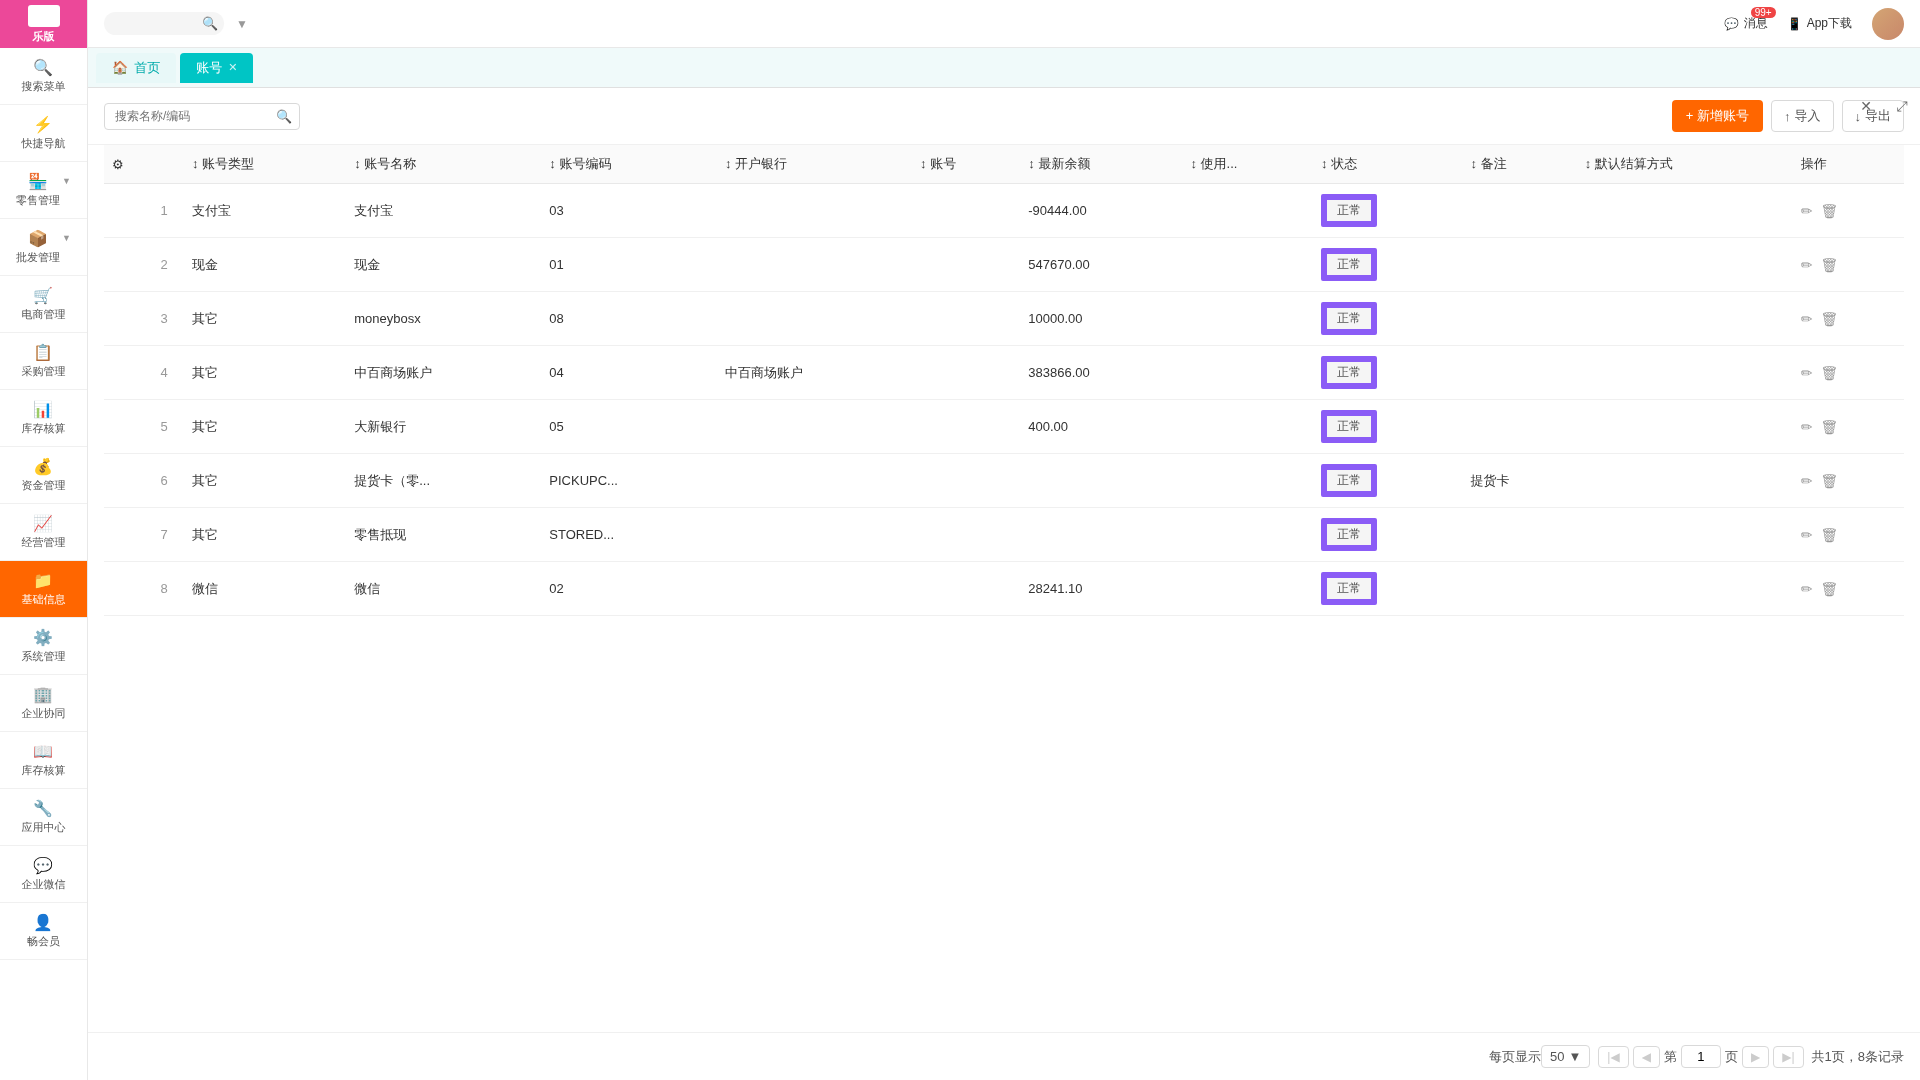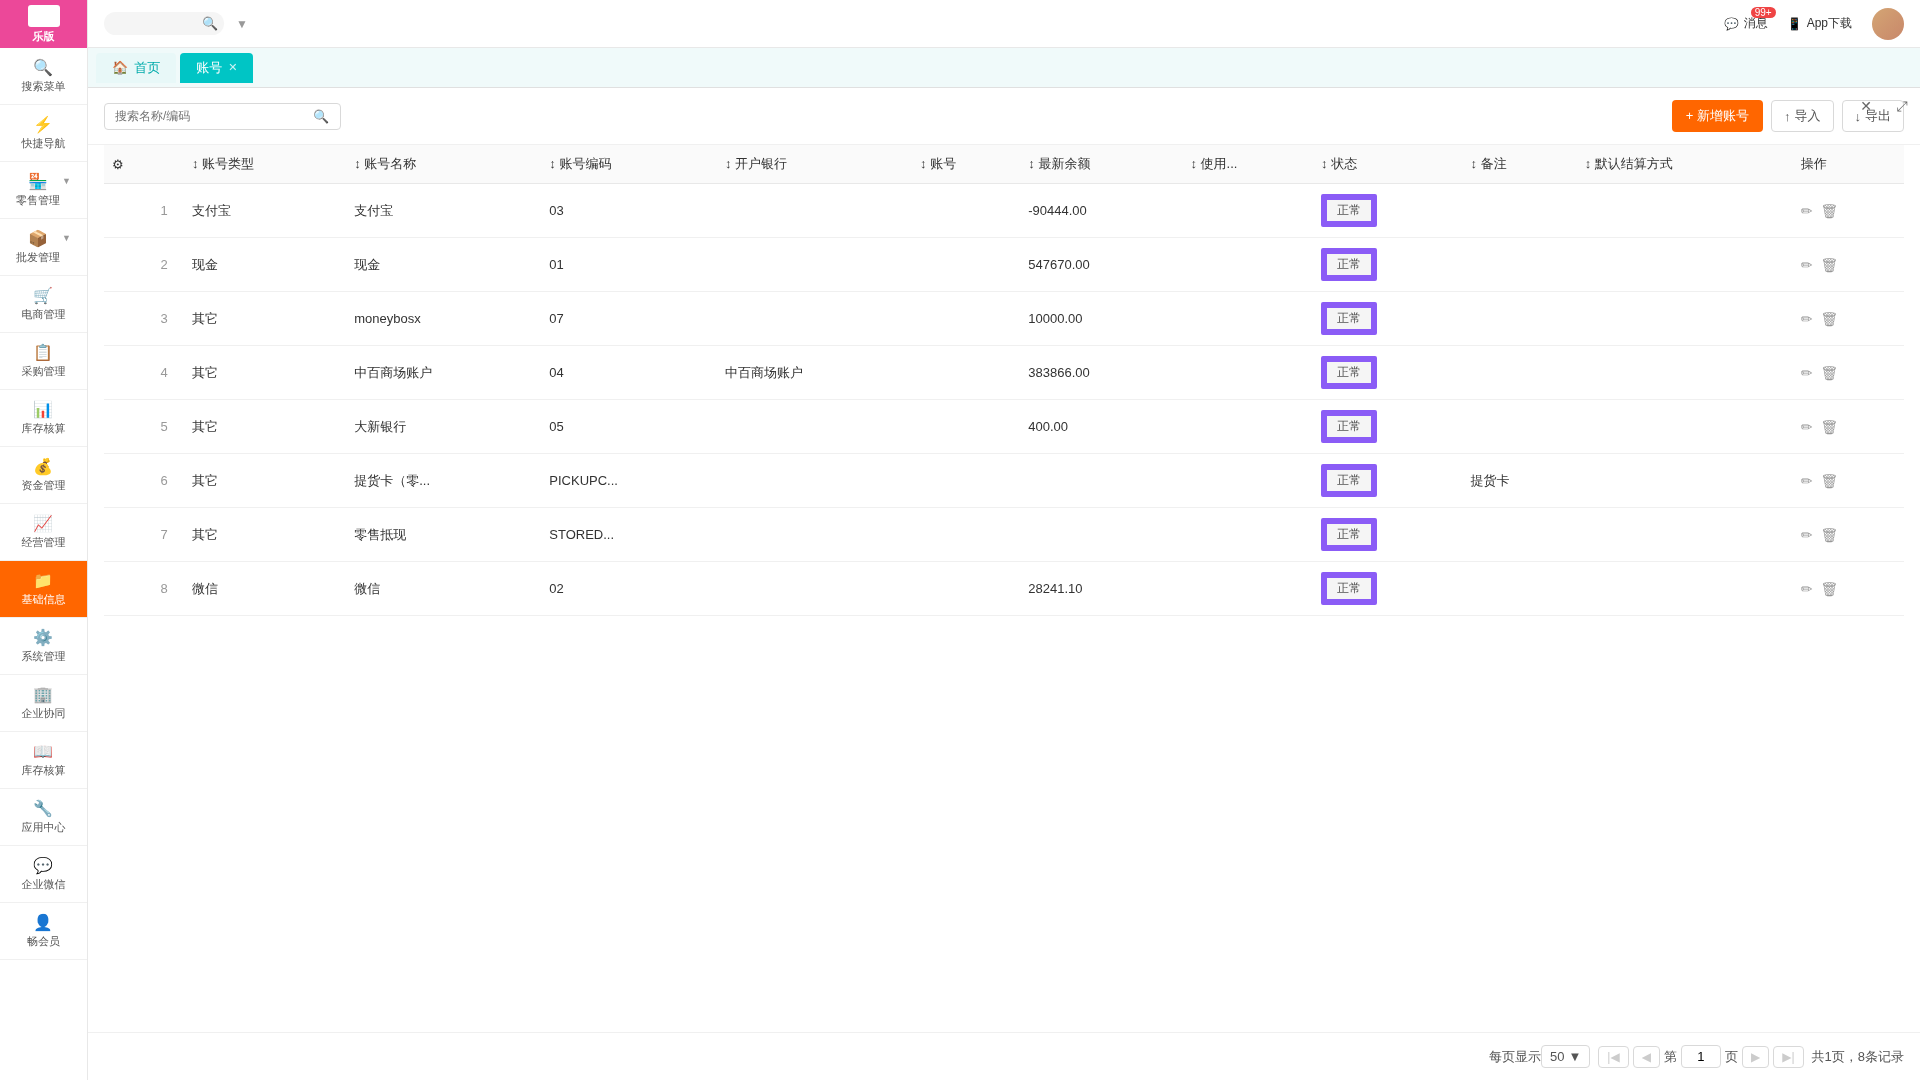--- a/index.html
+++ b/index.html
@@ -195,21 +195,21 @@
       align-items: center;
       gap: 8px;
     }
     .search-box {
       display: flex;
       align-items: center;
       border: 1px solid #d9d9d9;
       border-radius: 4px;
       padding: 5px 10px;
       gap: 6px;
-      width: 237px;
+      width: 196px;
     }
     .search-box input {
       border: none;
       outline: none;
       font-size: 12px;
       flex: 1;
     }
     .toolbar-right {
       display: flex;
       align-items: center;
@@ -601,21 +601,21 @@
           <span class="action-icon" title="编辑">✏</span>
           <span class="action-icon" title="删除">🗑</span>
         </div>
       </td>
     </tr>
             <tr>
       <td class="row-num"></td>
       <td class="row-num">3</td>
       <td>其它</td>
       <td>moneybosx</td>
-      <td>07</td>
+      <td>08</td>
       <td></td>
       <td></td>
       <td>10000.00</td>
       <td></td>
       <td><span class="status-badge status-normal">正常</span></td>
       <td></td>
       <td></td>
       <td>
         <div class="action-icons">
           <span class="action-icon" title="编辑">✏</span>

